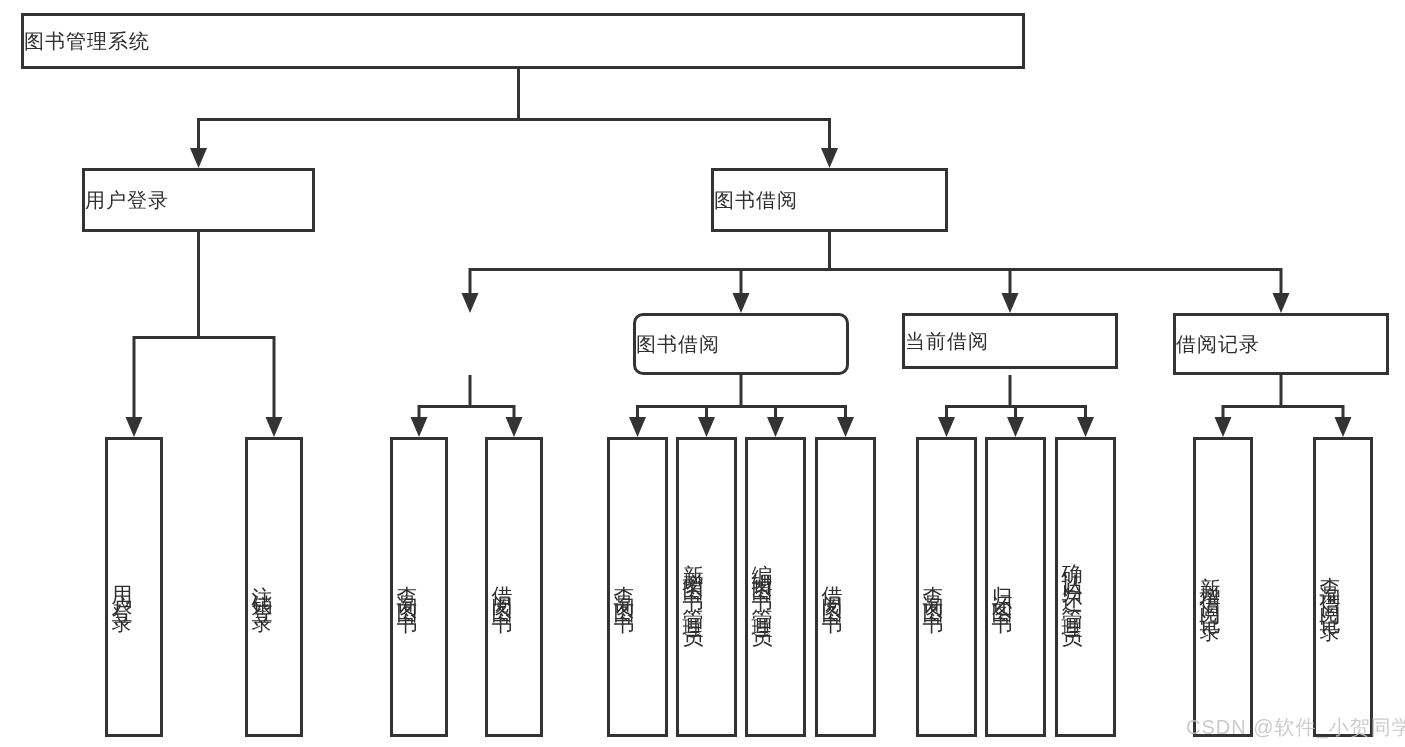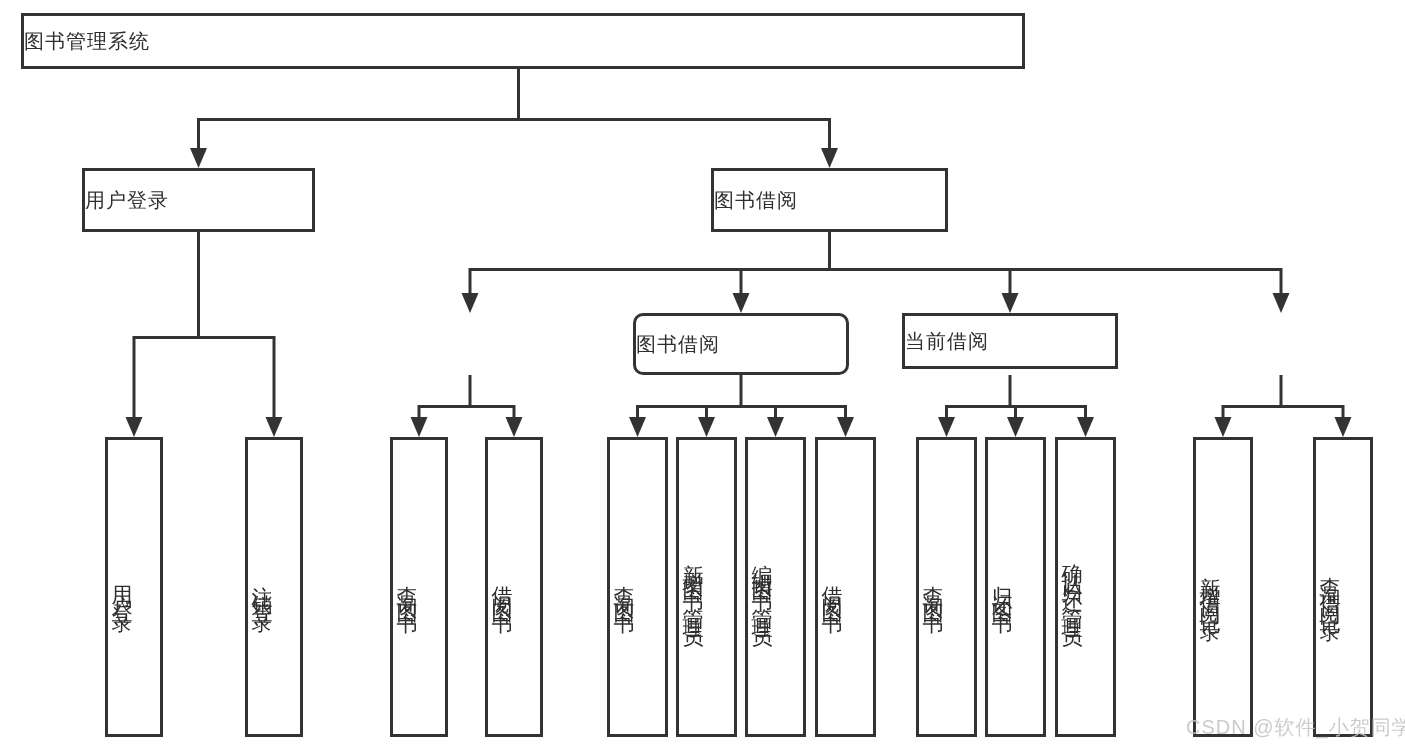--- a/index.html
+++ b/index.html
@@ -114,20 +114,23 @@
   <div class="node" style="left:711px; top:168px; width:237px; height:64px;">
     <span class="h-label">图书借阅</span>
   </div>
 
   <div class="node" style="left:633px; top:313px; width:216px; height:62px;border-radius:10px;">
     <span class="h-label">图书借阅</span>
   </div>
   <div class="node" style="left:902px; top:313px; width:216px; height:56px;">
     <span class="h-label">当前借阅</span>
   </div>
+  <div class="node" style="left:1173px; top:313px; width:216px; height:62px;">
+    <span class="h-label">借阅记录</span>
+  </div>
 
   <div class="node" style="left:105px; top:437px; width:58px; height:300px;">
     <span class="v-label">用户登录</span>
   </div>
   <div class="node" style="left:245px; top:437px; width:58px; height:300px;">
     <span class="v-label">注销登录</span>
   </div>
 
   <div class="node" style="left:390px; top:437px; width:58px; height:300px;">
     <span class="v-label">查询图书</span>

